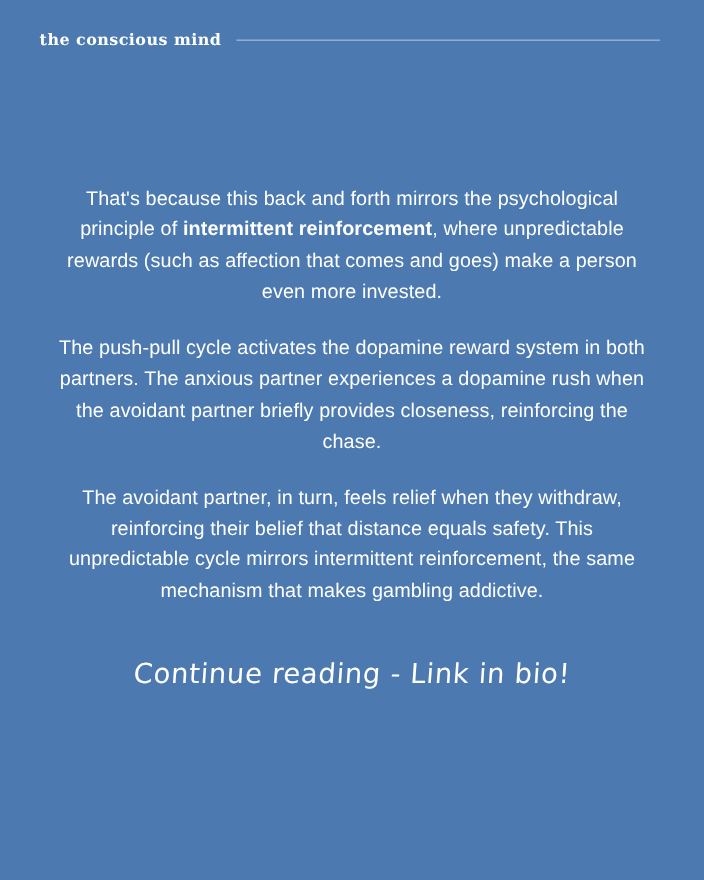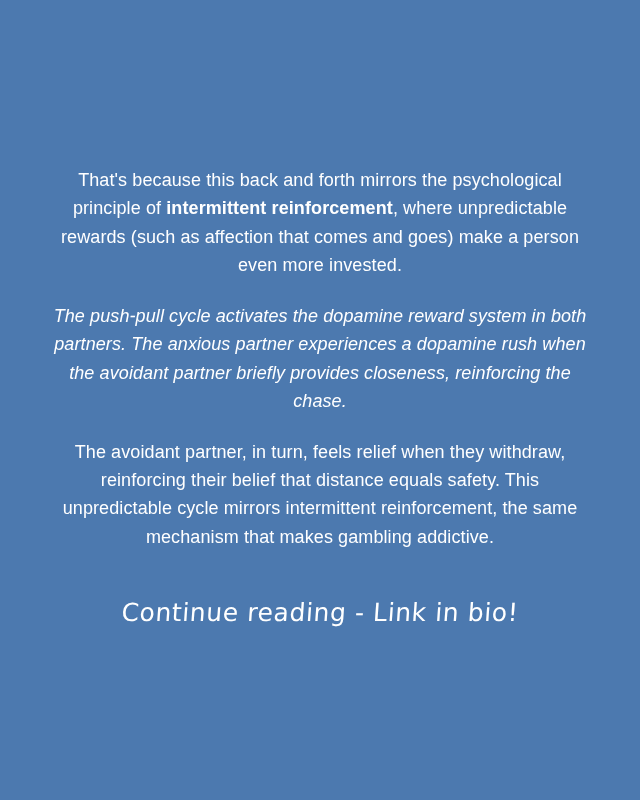--- a/index.html
+++ b/index.html
@@ -56,41 +56,45 @@
     margin: 0 0 22px 0;
     letter-spacing: 0.1px;
   }
   .para:last-child {
     margin-bottom: 0;
   }
   .para strong {
     font-weight: 700;
   }
   .p1 { padding: 0 10px; }
-  .p2 { padding: 0 2px; font-style: italic; }
+  .p2 { padding: 0 2px; }
   .p3 { padding: 0 4px; }
   .cta {
     position: absolute;
     left: 0;
     right: 0;
     top: 598px;
     text-align: center;
     color: #ffffff;
     font-family: "DejaVu Sans", sans-serif;
     font-size: 25px;
     font-weight: 400;
     letter-spacing: 0.6px;
     transform: skewX(-4deg);
   }
 </style>
 </head>
 <body style="background: rgb(76, 121, 175);">
 
 <div class="card">
 
+  <div class="header">
+    <div class="brand">the conscious mind</div>
+    <div class="rule"></div>
+  </div>
 
   <div class="content">
     <p class="para p1"><span>That's because this back and forth mirrors the psychological principle of </span><strong>intermittent reinforcement</strong><span>, where unpredictable rewards (such as affection that comes and goes) make a person even more invested.</span></p>
     <p class="para p2">The push-pull cycle activates the dopamine reward system in both partners. The anxious partner experiences a dopamine rush when the avoidant partner briefly provides closeness, reinforcing the chase.</p>
     <p class="para p3">The avoidant partner, in turn, feels relief when they withdraw, reinforcing their belief that distance equals safety. This unpredictable cycle mirrors intermittent reinforcement, the same mechanism that makes gambling addictive.</p>
   </div>
 
   <div class="cta">Continue reading - Link in bio!</div>
 
 </div>

